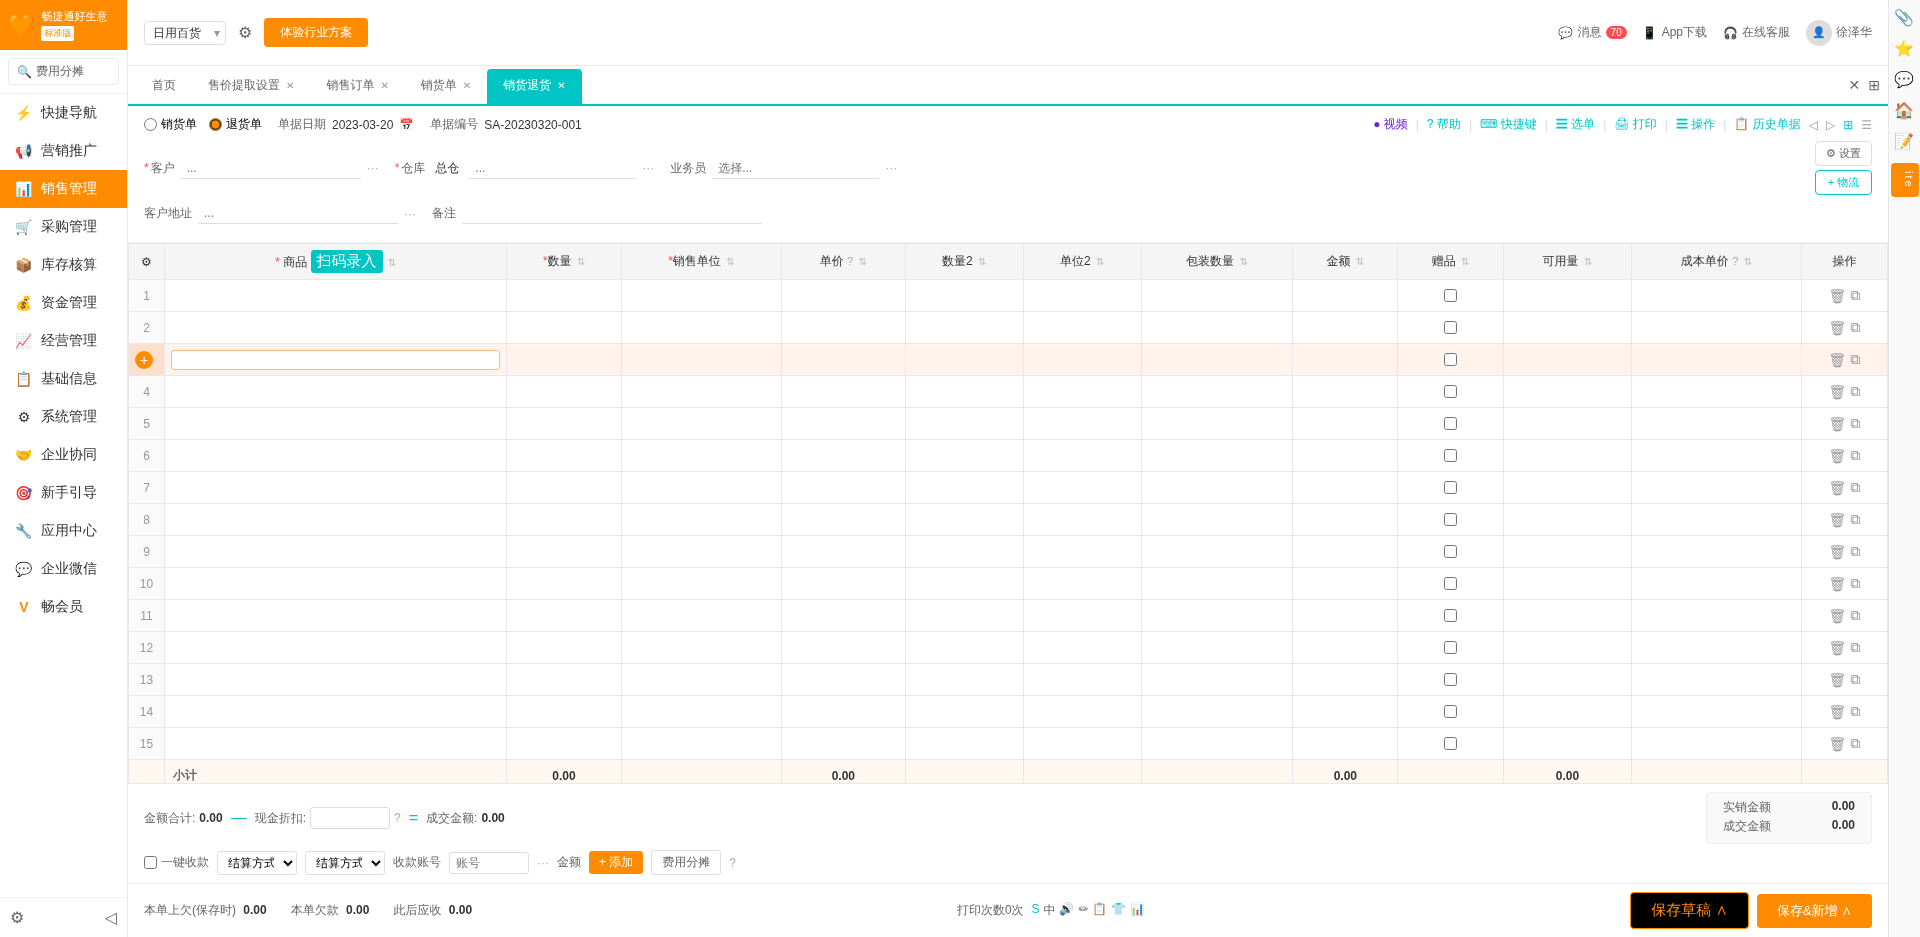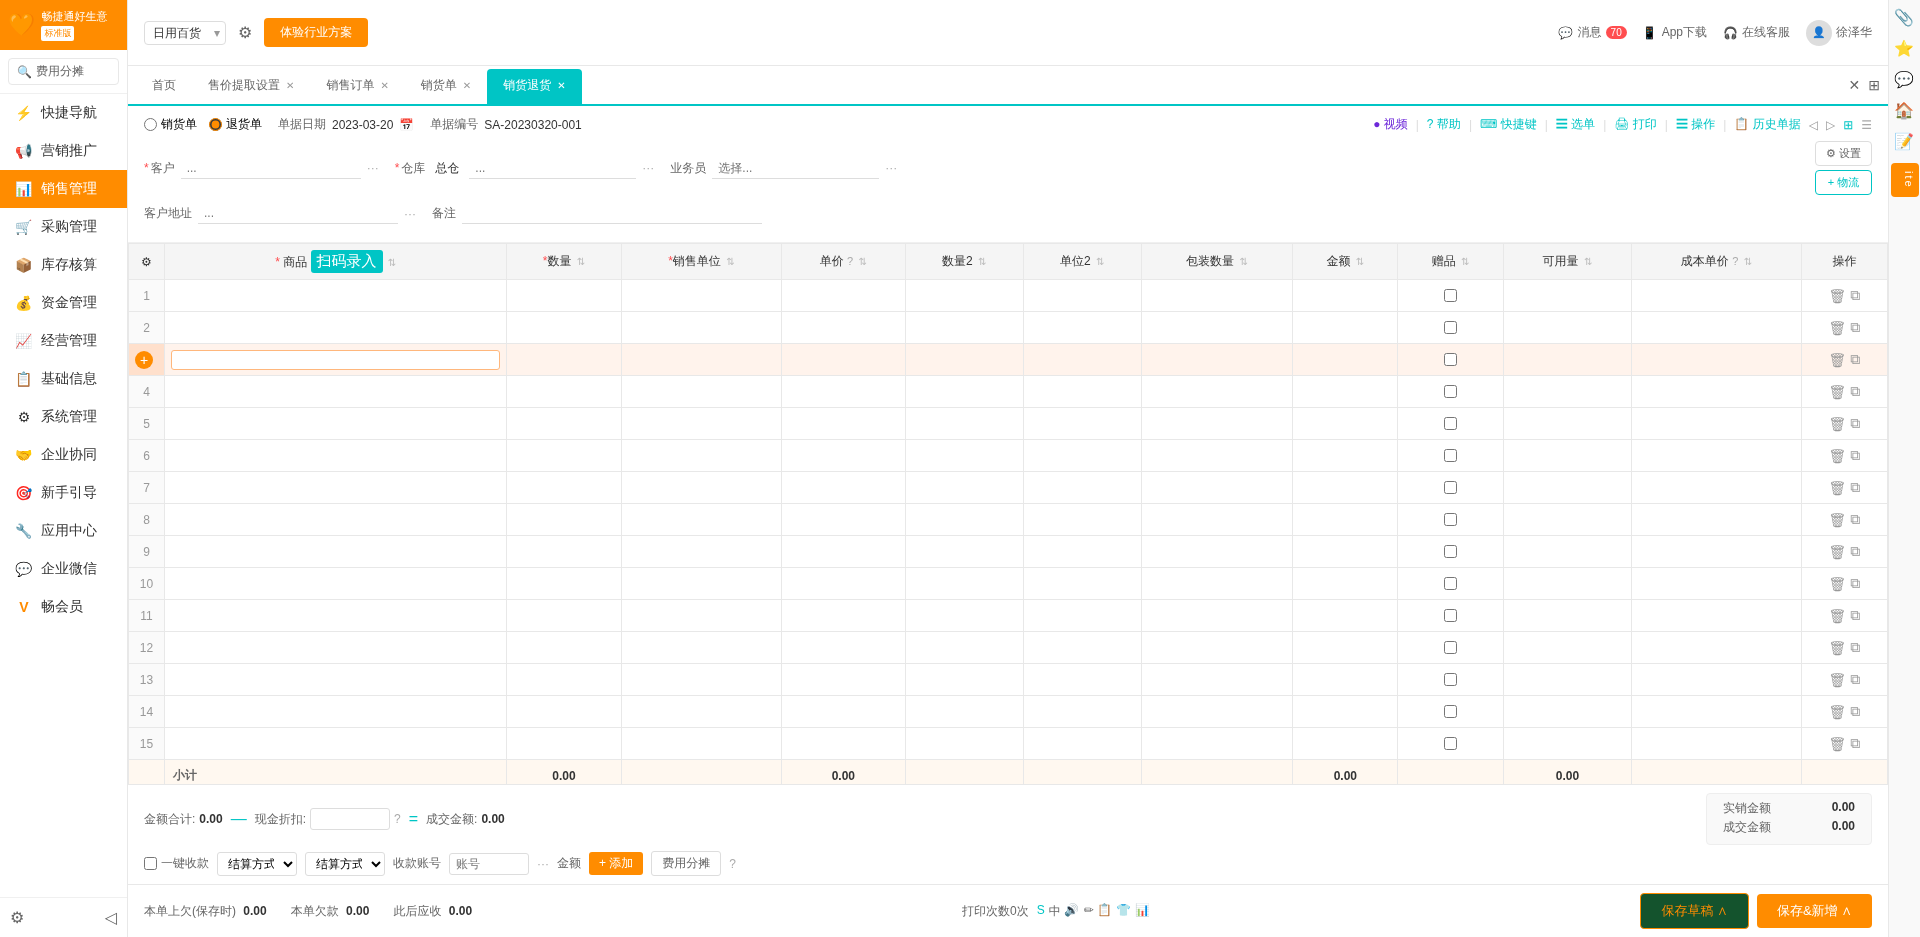--- a/index.html
+++ b/index.html
@@ -90,21 +90,21 @@
     .btn-add { background: #ff8c00; color: #fff; border: none; border-radius: 3px; padding: 3px 10px; cursor: pointer; font-size: 12px; }
     .btn-fee-split { background: #fff; border: 1px solid #ddd; border-radius: 3px; padding: 3px 10px; cursor: pointer; color: #666; font-size: 12px; }
     .footer-bar { display: flex; align-items: center; justify-content: space-between; padding: 8px 16px; background: #fff; border-top: 1px solid #e8e8e8; }
     .footer-left { display: flex; gap: 24px; color: #666; font-size: 12px; }
     .footer-center { display: flex; gap: 8px; align-items: center; color: #666; }
     .footer-right { display: flex; gap: 8px; align-items: center; }
     .summary-box { background: #f9f9f9; border: 1px solid #eee; border-radius: 4px; padding: 6px 16px; text-align: right; }
     .summary-row { display: flex; justify-content: space-between; gap: 24px; margin-bottom: 2px; }
     .summary-label { color: #666; }
     .summary-value { color: #333; font-weight: bold; min-width: 60px; text-align: right; }
-    .btn-save-draft { background: #14532d; border: 1px solid #ff8c00; color: #ff8c00; border-radius: 4px; padding: 8px 20px; cursor: pointer; font-size: 13px; }
+    .btn-save-draft { background: #000000; border: 1px solid #ff8c00; color: #ff8c00; border-radius: 4px; padding: 8px 20px; cursor: pointer; font-size: 15px; }
     .btn-save-new { background: #ff8c00; color: #fff; border: none; border-radius: 4px; padding: 8px 20px; cursor: pointer; font-size: 13px; }
     .right-sidebar { width: 32px; background: #f9f9f9; border-left: 1px solid #e8e8e8; display: flex; flex-direction: column; align-items: center; padding: 8px 0; gap: 12px; }
     .right-sidebar-icon { color: #aaa; cursor: pointer; font-size: 16px; writing-mode: horizontal-tb; }
     .orange-tab { background: #ff8c00; color: #fff; width: 28px; padding: 8px 4px; border-radius: 4px; text-align: center; cursor: pointer; font-size: 11px; writing-mode: vertical-rl; letter-spacing: 2px; }
     th .sort-arrows { color: #bbb; font-size: 10px; margin-left: 2px; cursor: pointer; }
   </style>
 </head>
 <body>
 
 <div class="sidebar">

